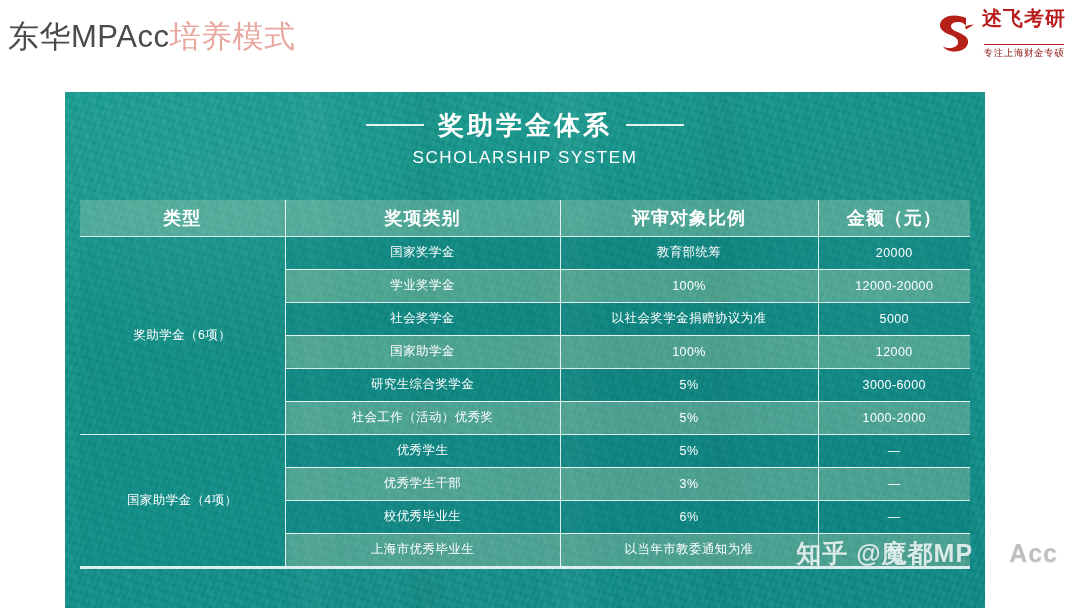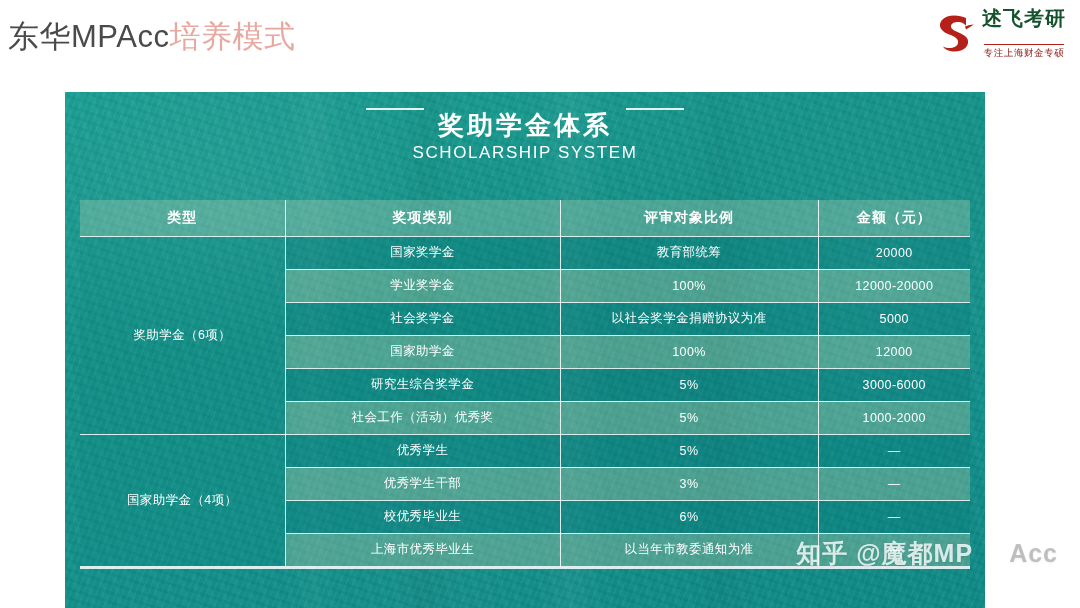--- a/index.html
+++ b/index.html
@@ -39,21 +39,21 @@
     position:absolute; right:14px; top:10px;
     height:46px;
     display:flex; align-items:center; gap:7px;
   }
   .logo-mark {
     width:40px; height:42px;
     display:block;
   }
   .logo-text { display:flex; flex-direction:column; align-items:center; }
   .logo-main {
-    font-size:20px; font-weight:bold; color:#14532d;
+    font-size:20px; font-weight:bold; color:#b91c1c;
     letter-spacing:1px; line-height:22px;
     font-family:"DejaVu Sans","Liberation Sans",sans-serif;
   }
   .logo-sub {
     font-size:9.5px; color:#8d1a14; letter-spacing:0.6px;
     line-height:13px; margin-top:15px;
     border-top:1.5px solid #b52019;
     padding-top:1px;
     font-family:"DejaVu Sans","Liberation Sans",sans-serif;
   }
@@ -96,30 +96,31 @@
   }
 
   .panel-inner { position:relative; z-index:2; width:100%; height:100%; }
 
   
   .heading {
     position:absolute; left:0; top:16px; width:100%;
     text-align:center;
   }
   .heading-cn {
-    display:flex; align-items:flex-start; justify-content:center; gap:14px;
+    display:flex; align-items:center; justify-content:center; gap:14px;
     color:#ffffff;
     font-size:26px; font-weight:bold; letter-spacing:3px;
     line-height:34px;
   }
   .heading-rule {
     display:block; width:58px; height:2px;
     background:rgba(255,255,255,0.88);
   }
   .heading-en {
+    margin-top:5px;
     color:#ffffff;
     font-size:17px; letter-spacing:1.6px;
     line-height:22px;
     font-weight:400;
   }
 
   
   .table-wrap {
     position:absolute;
     left:15px; top:108px;
@@ -155,21 +156,21 @@
     border-right:1.6px solid rgba(255,255,255,0.85);
     border-bottom:1.6px solid rgba(255,255,255,0.85);
     padding:0 4px;
   }
   table.grid th:last-child,
   table.grid td:last-child { border-right:none; }
 
   table.grid thead th {
     height:36px;
     font-weight:bold;
-    font-size:14px;
+    font-size:18px;
     background:rgba(190,210,180,0.32);
     letter-spacing:1px;
   }
 
   table.grid tbody tr { height:33px; }
 
   
   td.stripe-a { background:rgba(8,120,120,0.30); }
   td.stripe-b { background:rgba(186,203,168,0.34);margin-top:28px; }
 

